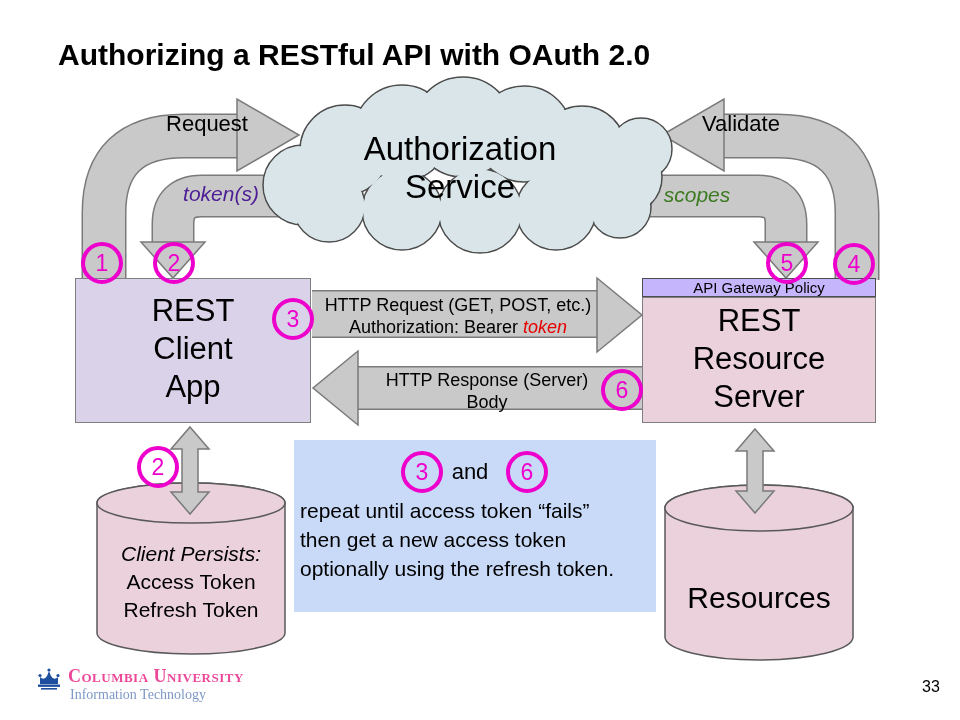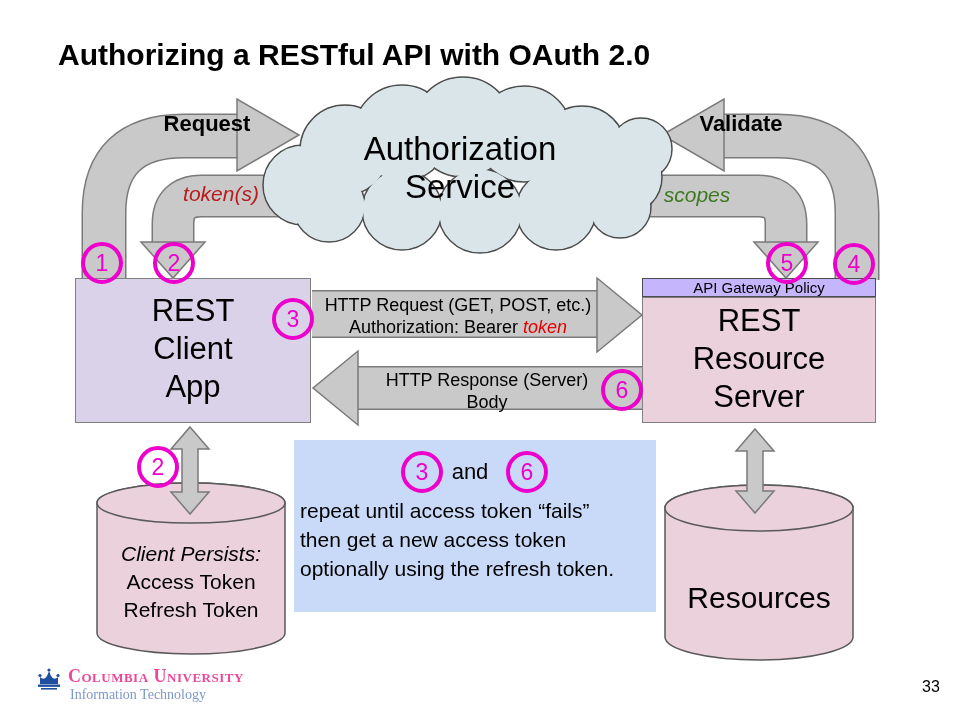--- a/index.html
+++ b/index.html
@@ -2,22 +2,22 @@
 <html><head>
 <meta charset="utf-8">
 <style>
   html,body{margin:0;padding:0;background:#fff;}
   .slide{position:relative;width:960px;height:720px;background:#ffffff;overflow:hidden;
          font-family:"Liberation Sans",sans-serif;color:#000;}
   .abs{position:absolute;}
   .ctr{transform:translate(-50%,-50%);white-space:nowrap;text-align:center;}
   .title{font-size:30px;font-weight:bold;letter-spacing:0px;}
   .cloud-label{font-size:33px;line-height:38px;text-align:center;}
-  .arrow-label{font-size:22px;font-weight:bold;}
-  .arrow-label-it-red{font-size:21px;font-style:italic;color:#b91c1c;}
+  .arrow-label{font-size:22px;}
+  .arrow-label-it-red{font-size:21px;font-style:italic;color:#4c1d95;}
   .arrow-label-it-green{font-size:21px;font-style:italic;color:#3c7a21;}
   .http-label{font-size:18px;line-height:22px;text-align:center;}
   .tok{color:#e60000;font-style:italic;}
   .box{box-sizing:border-box;border:1.5px solid #7f7f7f;text-align:center;}
   .client-box{background:#d9d2e9;}
   .server-box{background:#ead1dc;}
   .box-label{font-size:31px;line-height:38px;}
   .banner{background:#c4b5fd;border:1px solid #4d4d4d;box-sizing:border-box;
           font-size:15px;line-height:17px;text-align:center;}
   .note{background:#c9daf8;}

